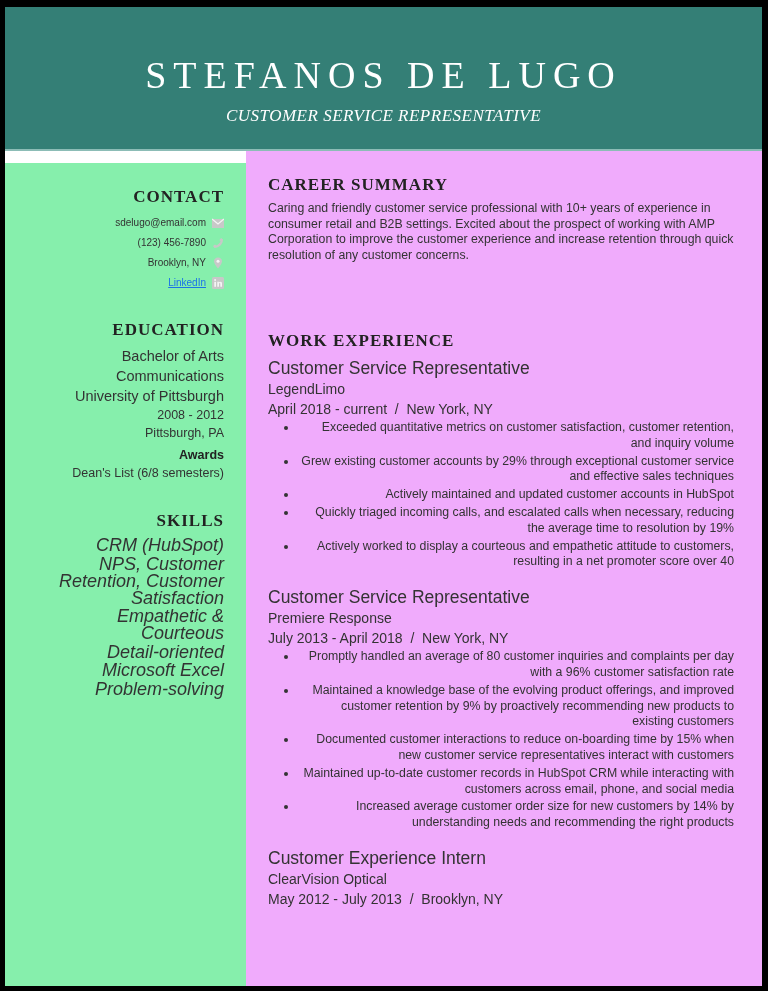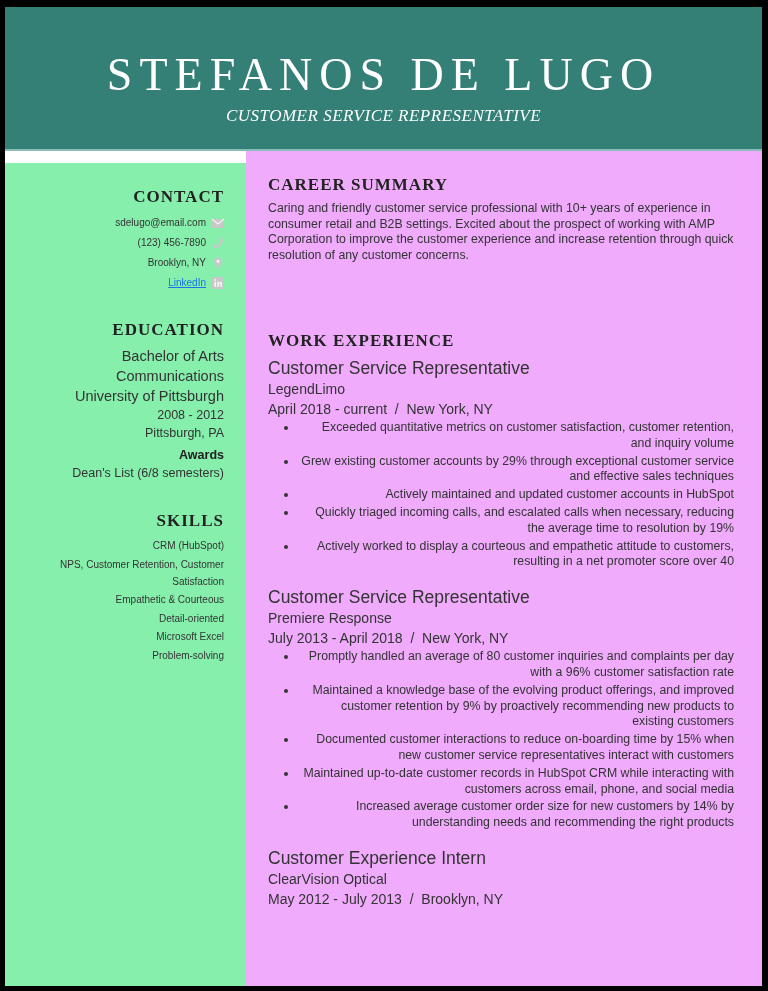--- a/index.html
+++ b/index.html
@@ -14,21 +14,21 @@
     background: #fff; overflow: hidden;
   }
   .header {
     position: absolute; left: 0; top: 0; width: 757px; height: 142px;
     background: #347f76; text-align: center;
     border-bottom: 2px solid #8cbcb6;
   }
   .name {
     position: absolute; left: 0; right: 0; top: 48px;
     font-family: "Liberation Serif", "DejaVu Serif", serif;
-    font-size: 46px; letter-spacing: 7px; color: #fff; line-height: 40px;
+    font-size: 38px; letter-spacing: 7px; color: #fff; line-height: 40px;
   }
   .title {
     position: absolute; left: 0; right: 0; top: 99px;
     font-family: "Liberation Serif", "DejaVu Serif", serif;
     font-style: italic; font-size: 17px; letter-spacing: 0.5px; color: #fff;
   }
   .sidebar {
     position: absolute; left: 0; top: 156px; width: 241px; height: 835px;
     background: #86efac;
   }
@@ -46,21 +46,21 @@
     font-size: 10px; line-height: 20px; color: #333;
     display: flex; justify-content: flex-end; align-items: center;
   }
   .contact-row .ic {
     width: 12px; height: 12px; margin-left: 6px; display: inline-block;
   }
   .link { color: #1a73e8; text-decoration: underline; cursor: pointer; }
   .edu-big { font-size: 14.5px; line-height: 20px; color: #333; }
   .edu-small { font-size: 12.5px; line-height: 18px; color: #333; }
   .awards { font-size: 12.5px; line-height: 18px; font-weight: bold; color: #222; margin-top: 4px; }
-  .skill { font-size: 10px; line-height: 17px; color: #333; margin-bottom: 1.5px; }
+  .skill { font-size: 18px; line-height: 17px; color: #333; margin-bottom: 1.5px; font-style: italic; }
 
   .main-sec { position: absolute; left: 22px; right: 28px; }
   .main .sec-title { font-size: 17px; margin-bottom: 6px; }
   .summary { font-size: 12.3px; line-height: 15.5px; color: #333; }
   .job-title { font-size: 17.5px; line-height: 22px; color: #333; }
   .company { font-size: 14px; line-height: 20px; color: #333; }
   .dates { font-size: 14px; line-height: 20px; color: #333; }
   ul.bullets { margin: 1px 0 0 0; padding-left: 30px; text-align: right; }
   ul.bullets li { font-size: 12.3px; line-height: 15.8px; color: #333; margin-bottom: 2px; }
   svg { display: block; }

